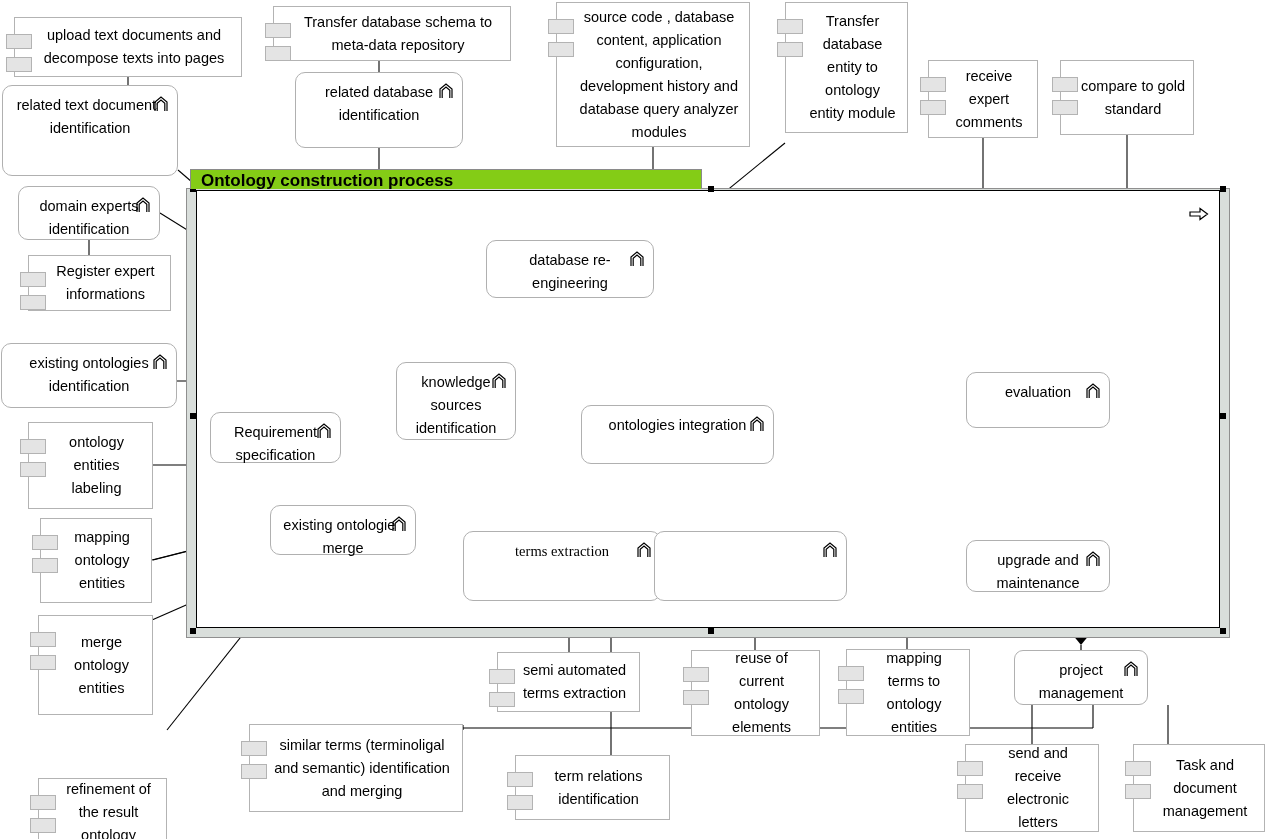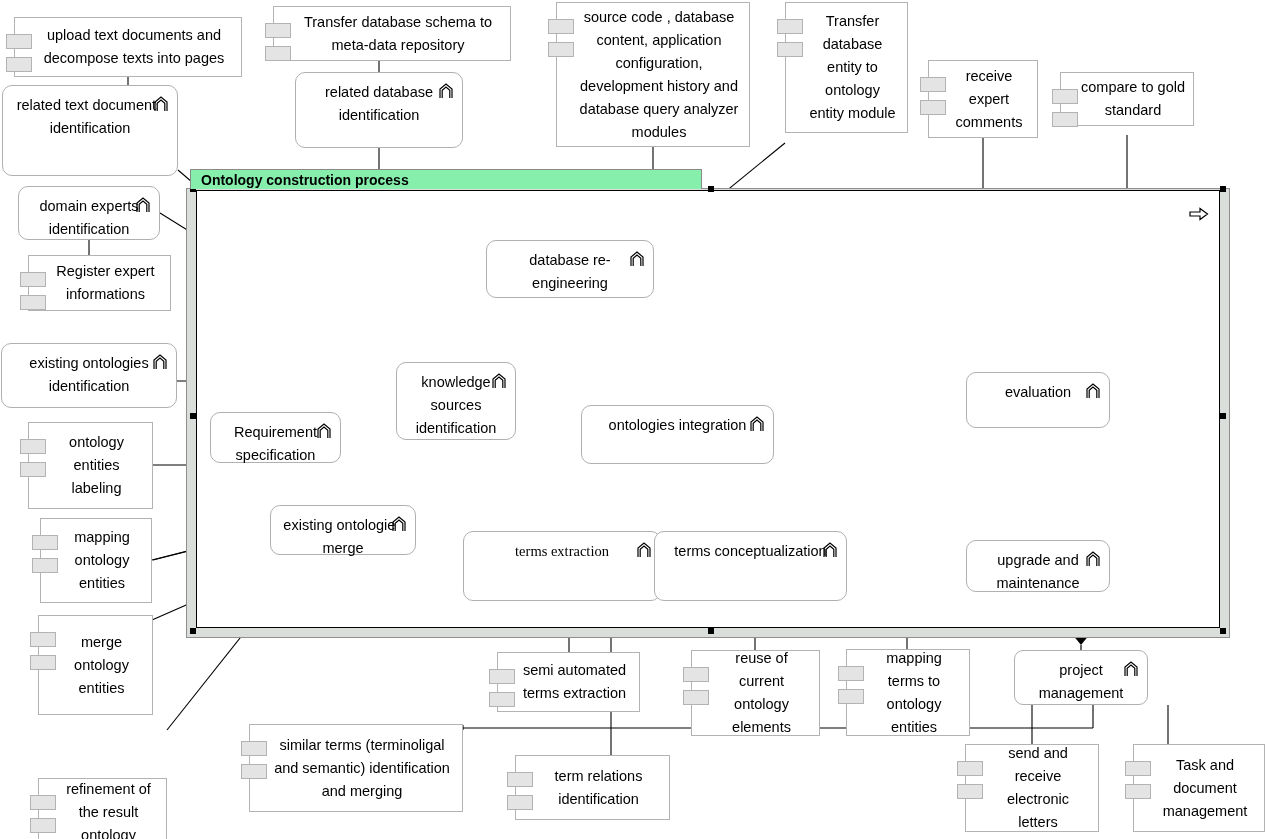--- a/index.html
+++ b/index.html
@@ -42,22 +42,22 @@
   #frame .inner{
     position:absolute;left:9px;top:1px;right:9px;bottom:9px;
     border:1px solid #000;background:#fff;box-sizing:border-box;
   }
   #frame .band{
     position:absolute;left:0;top:0;right:0;bottom:0;
     background:#d9dedb;box-sizing:border-box;
   }
   #frametab{
     position:absolute;box-sizing:border-box;
-    background:#86efac;border:1px solid #8a8a8a;border-bottom:none;
-    font-size:14px;font-weight:bold;color:#000;
+    background:#84cc16;border:1px solid #8a8a8a;border-bottom:none;
+    font-size:17px;font-weight:bold;color:#000;
     padding:2px 0 4px 10px;line-height:17px;white-space:nowrap;
   }
   .handle{position:absolute;width:6px;height:6px;background:#000;}
   #framearrow{position:absolute;width:20px;height:14px;}
 </style>
 </head>
 <body>
 
 <div id="canvas">
 
@@ -159,21 +159,21 @@
       <div class="comp" style="left: 785px; top: 2px; width: 123px; height: 131px;">
         <span class="port p1"></span>
         <span class="port p2"></span>
         <span class="lbl">Transfer database entity to ontology entity module</span>
       </div>
       <div class="comp" style="left: 928px; top: 60px; width: 110px; height: 78px;">
         <span class="port p1"></span>
         <span class="port p2"></span>
         <span class="lbl">receive expert comments</span>
       </div>
-      <div class="comp" style="left: 1060px; top: 72px; width: 134px; height: 54px;">
+      <div class="comp" style="left: 1060px; top: 60px; width: 134px; height: 75px;">
         <span class="port p1"></span>
         <span class="port p2"></span>
         <span class="lbl">compare to gold standard</span>
       </div>
       <div class="comp" style="left: 28px; top: 255px; width: 143px; height: 56px;">
         <span class="port p1"></span>
         <span class="port p2"></span>
         <span class="lbl">Register expert informations</span>
       </div>
       <div class="comp" style="left: 28px; top: 422px; width: 125px; height: 87px;">
@@ -310,21 +310,20 @@
           <path d="M3.2,15 L3.2,7.2 L7,4 L10.8,7.2 L10.8,15" fill="none" stroke="#000" stroke-width="1.2"></path>
         </svg>
         <span class="lbl">terms extraction</span>
       </div>
       <div class="act" style="left: 654px; top: 531px; width: 193px; height: 70px;">
         <svg class="rake" viewBox="0 0 14 16">
           <path d="M1,15 L1,6 L7,1 L13,6 L13,15" fill="none" stroke="#000" stroke-width="1.2"></path>
           <path d="M3.2,15 L3.2,7.2 L7,4 L10.8,7.2 L10.8,15" fill="#fff" stroke="none"></path>
           <path d="M3.2,15 L3.2,7.2 L7,4 L10.8,7.2 L10.8,15" fill="none" stroke="#000" stroke-width="1.2"></path>
         </svg>
-        <span class="lbl">terms conceptualization</span>
       </div>
       <div class="act" style="left: 966px; top: 372px; width: 144px; height: 56px;">
         <svg class="rake" viewBox="0 0 14 16">
           <path d="M1,15 L1,6 L7,1 L13,6 L13,15" fill="none" stroke="#000" stroke-width="1.2"></path>
           <path d="M3.2,15 L3.2,7.2 L7,4 L10.8,7.2 L10.8,15" fill="#fff" stroke="none"></path>
           <path d="M3.2,15 L3.2,7.2 L7,4 L10.8,7.2 L10.8,15" fill="none" stroke="#000" stroke-width="1.2"></path>
         </svg>
         <span class="lbl">evaluation</span>
       </div>
       <div class="act" style="left: 966px; top: 540px; width: 144px; height: 52px;">

